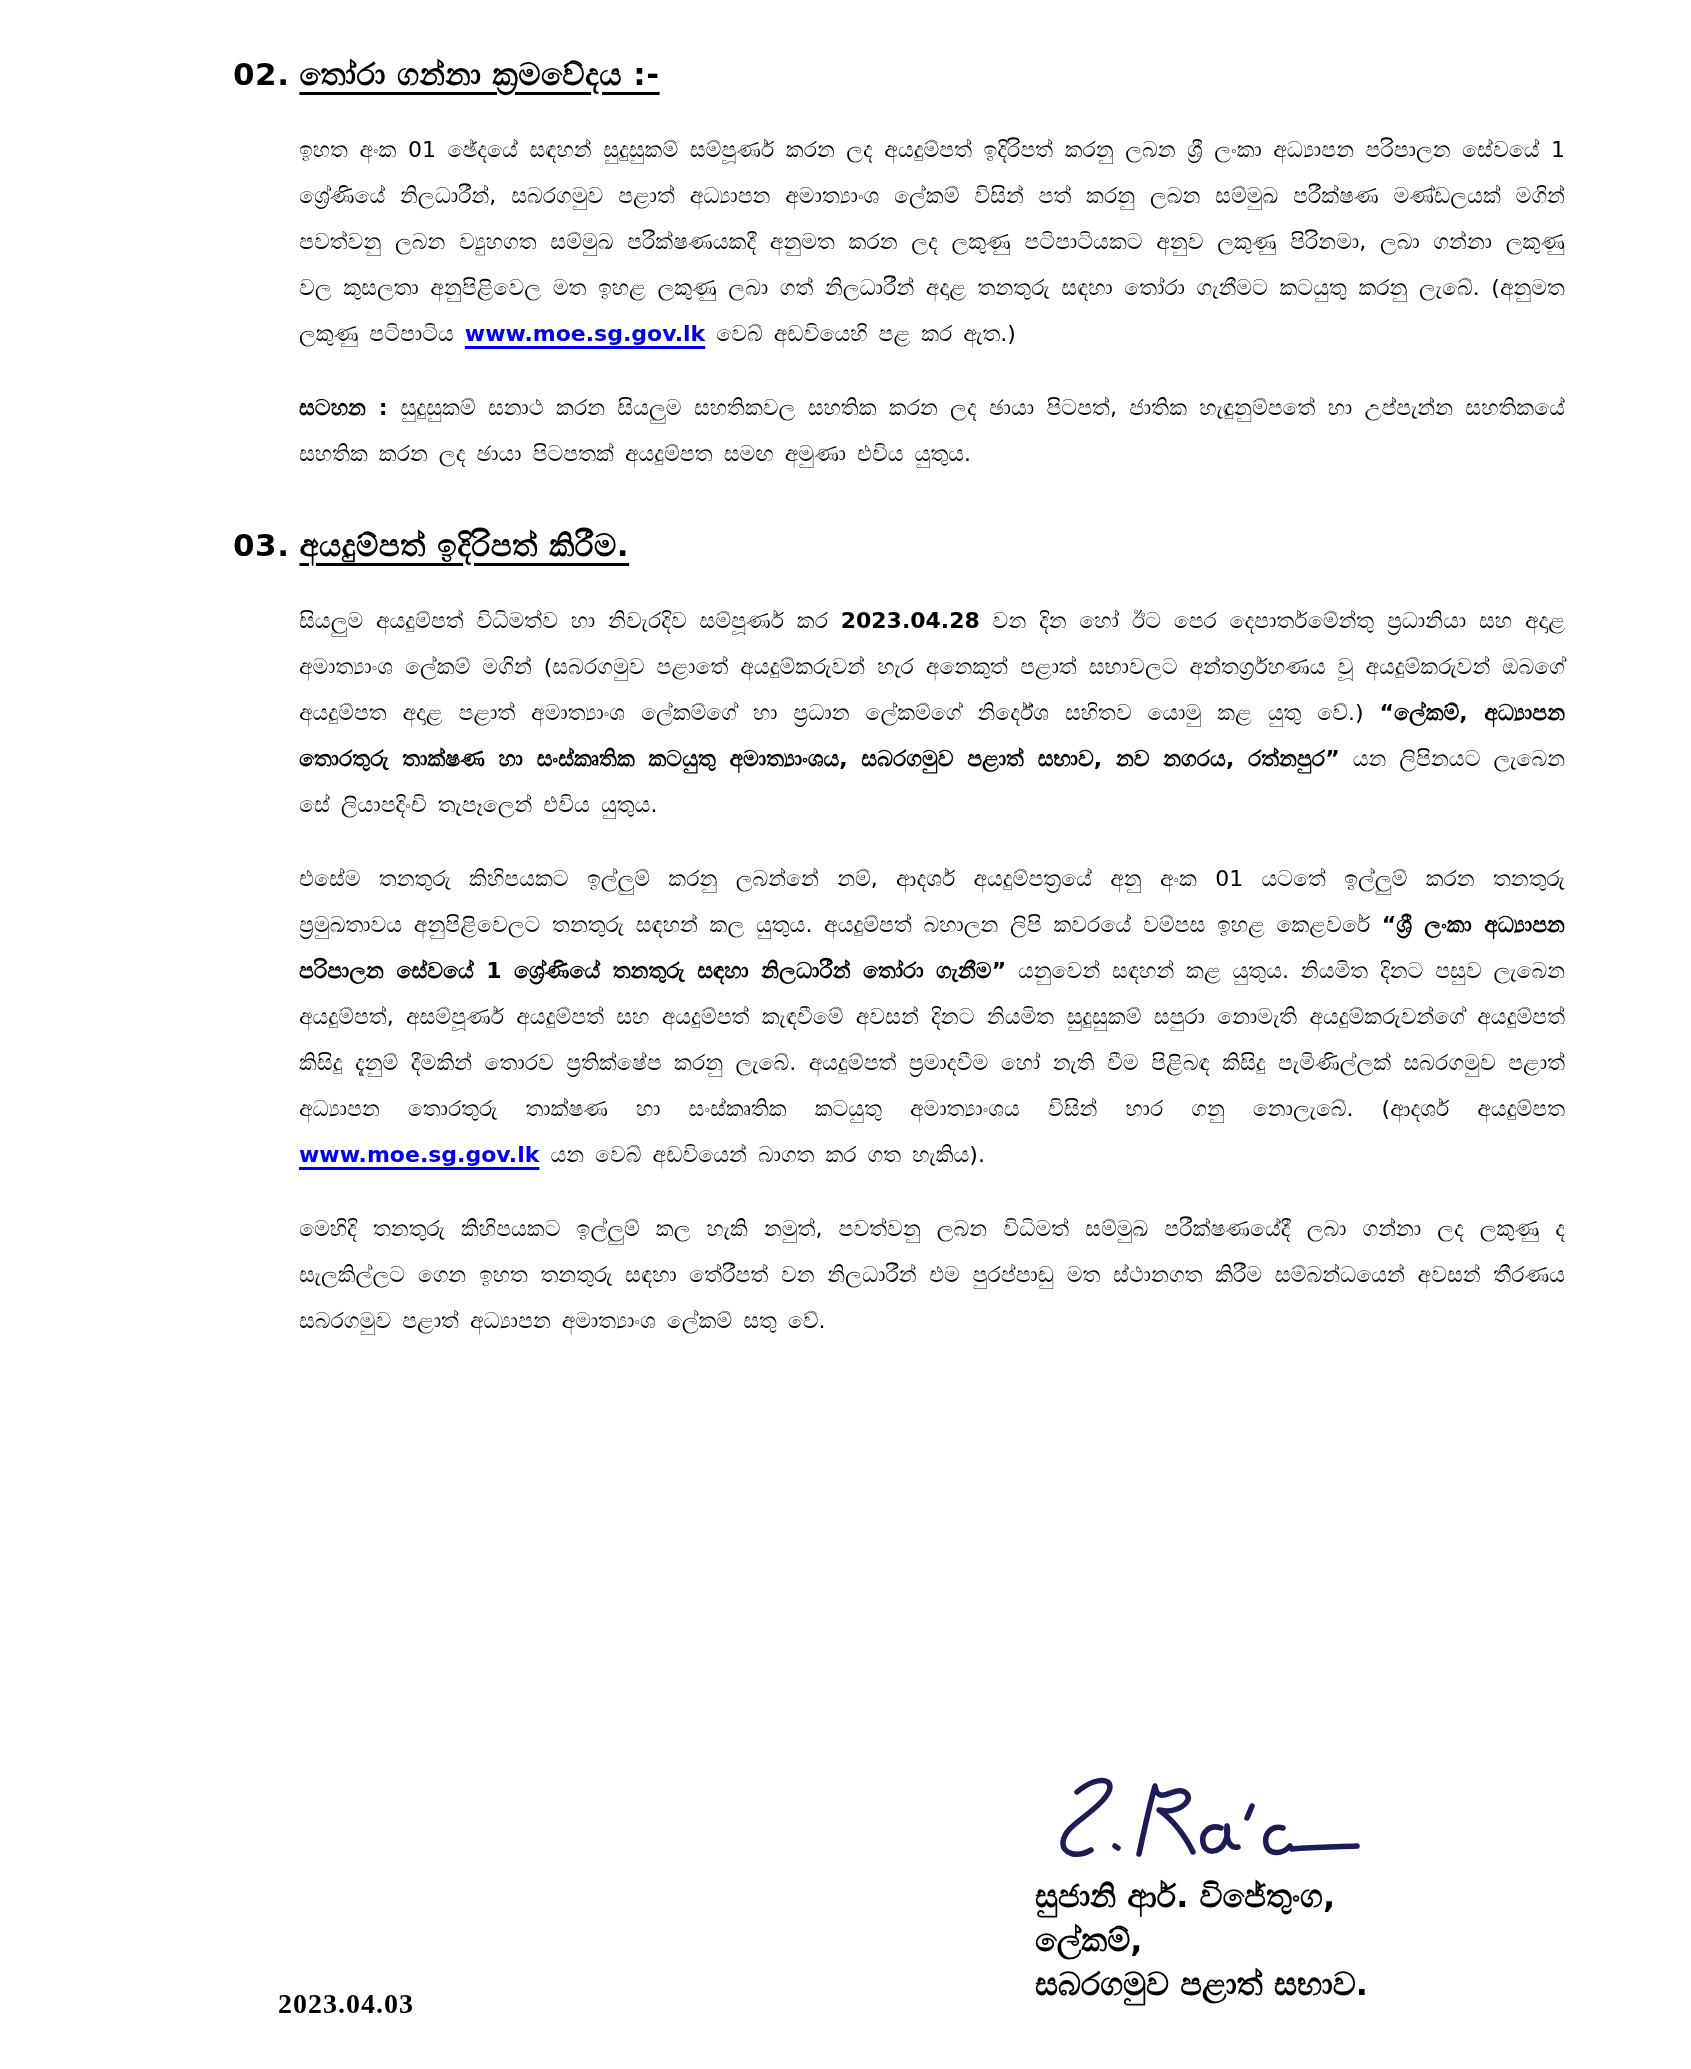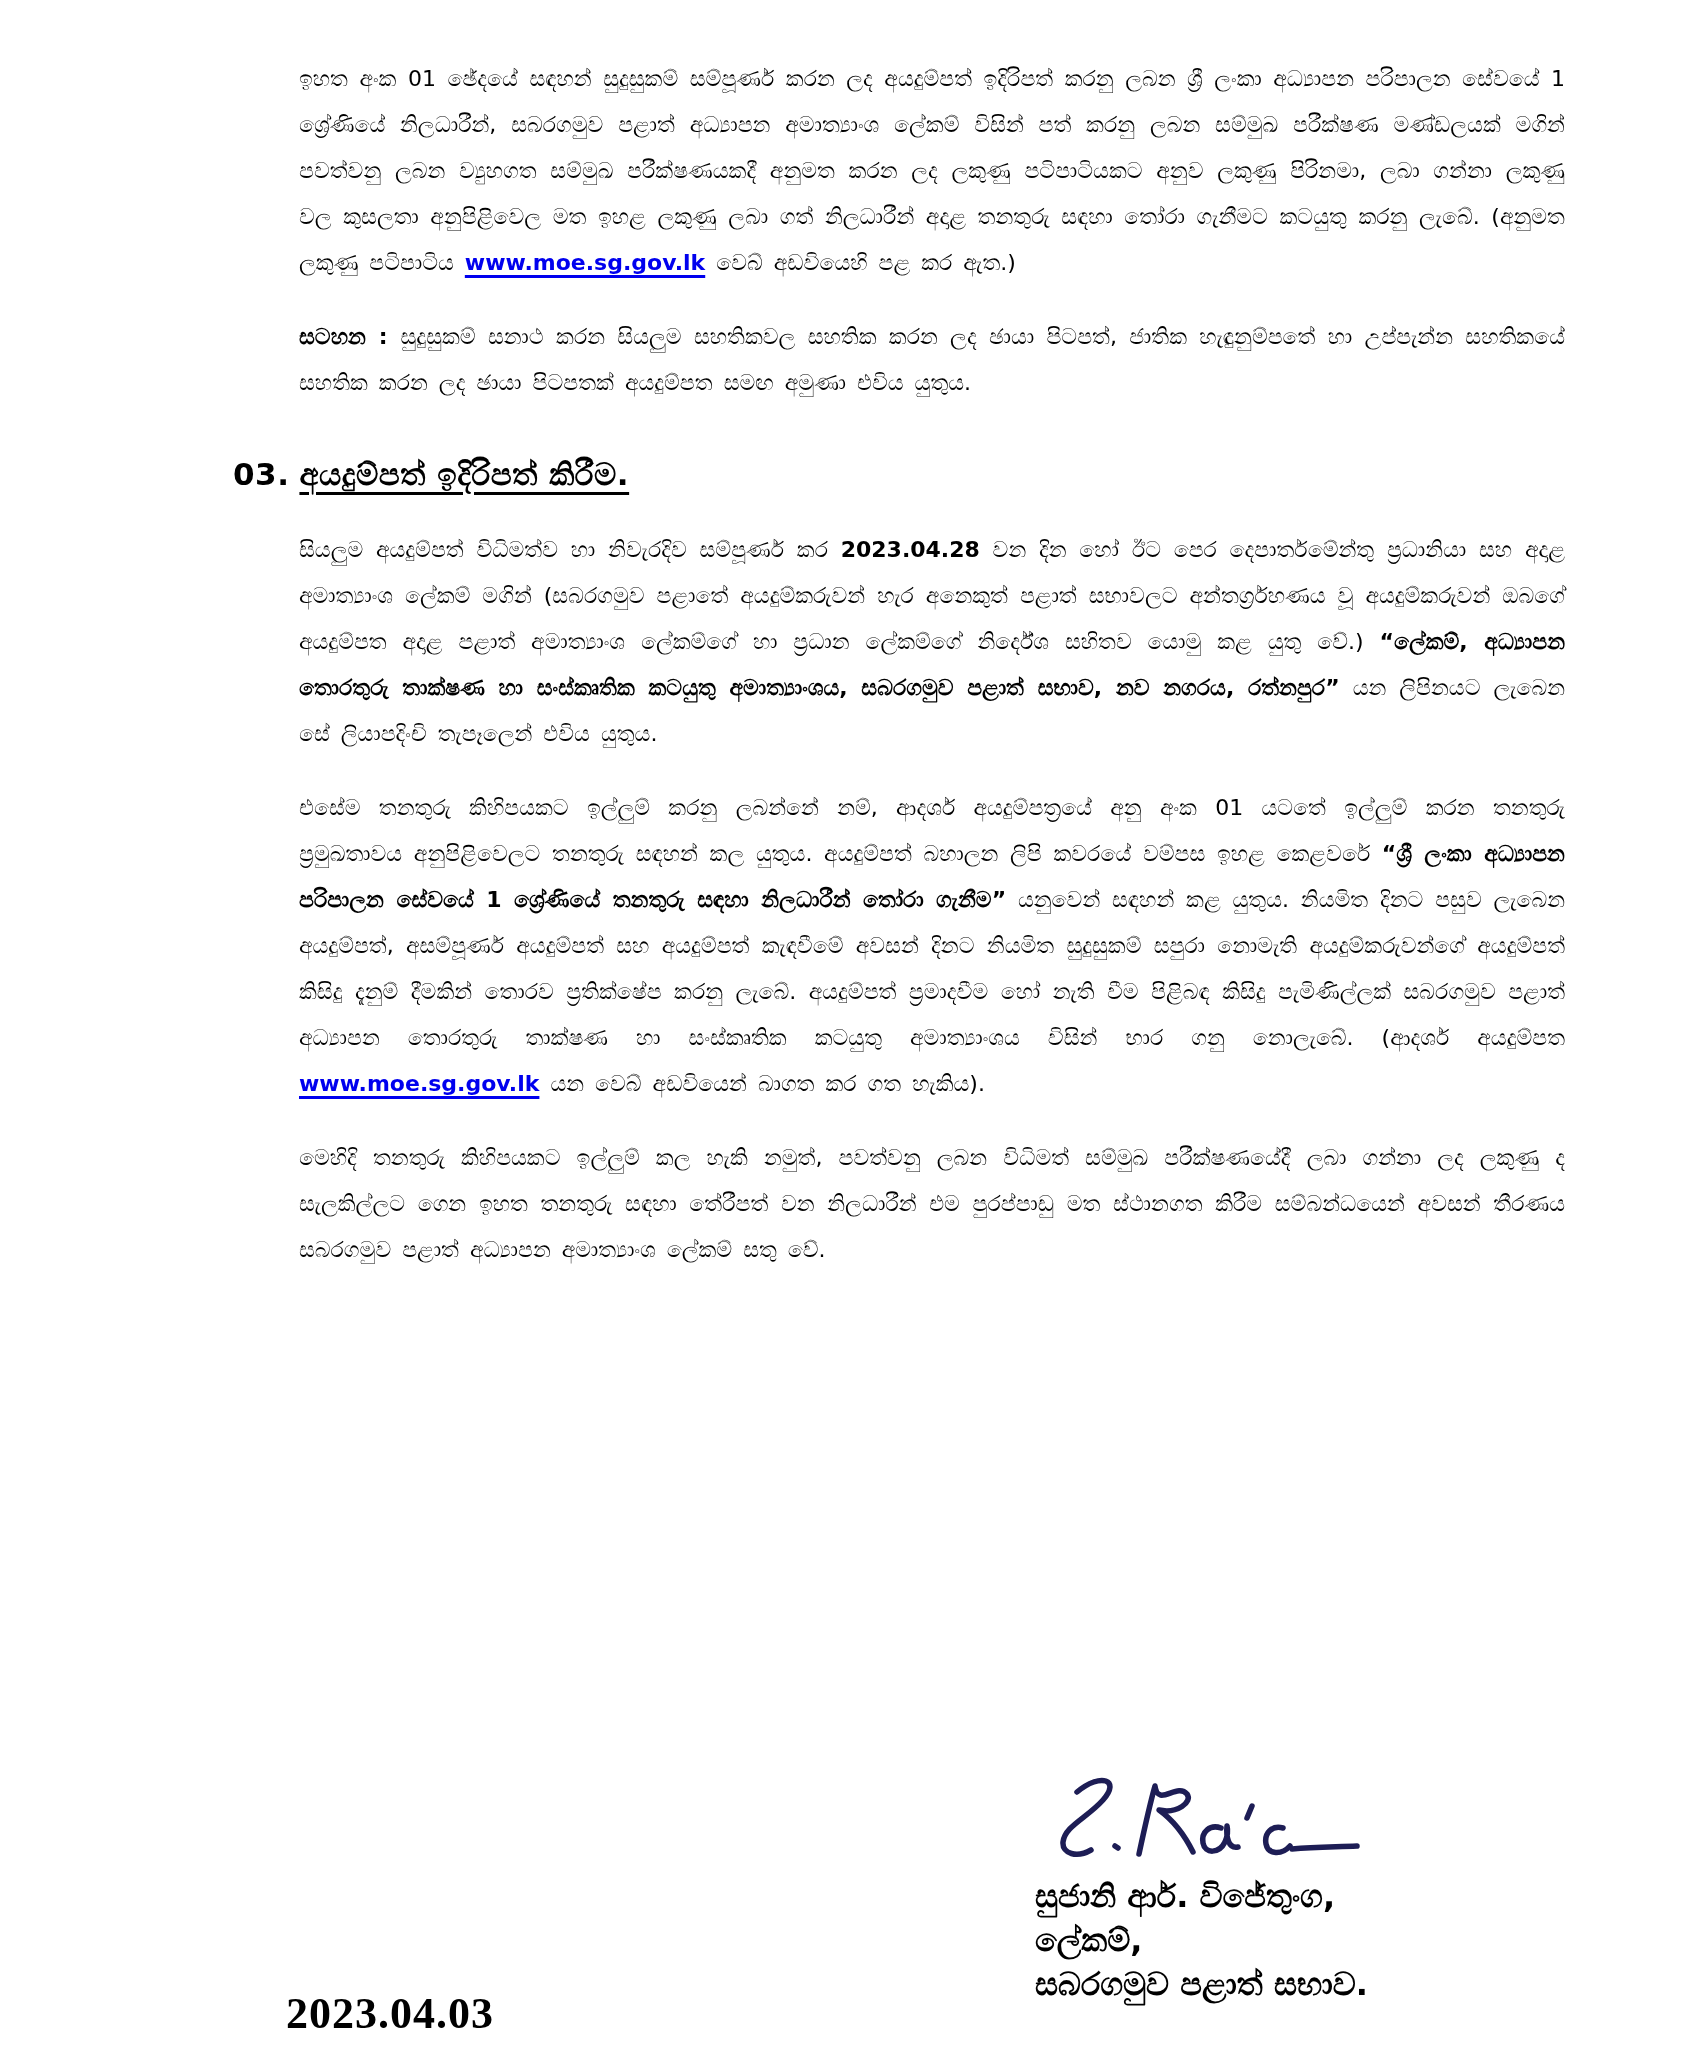--- a/index.html
+++ b/index.html
@@ -48,34 +48,37 @@
     width:560px;
   }
   .signature-img{display:block;margin:0 0 4px 0;}
   .sig-line{
     font-size:32px;
     line-height:44px;
     font-weight:bold;
   }
   .doc-date{
     position:absolute;
-    left:286px;top:1988px;
+    left:278px;top:1988px;
     font-family:"Liberation Serif","DejaVu Serif",serif;
-    font-size:44px;
+    font-size:28px;
     font-weight:bold;
     letter-spacing:1px;
   }
 </style>
 </head>
 <body>
 
 <div class="page">
   <div class="content">
 
     <div class="section">
+      <div class="sec-heading">
+        <span class="num">02.</span><span class="t">තෝරා ගන්නා ක්‍රමවේදය :-</span>
+      </div>
       <div class="paras">
           <p class="para"><span class="">ඉහත අංක 01 ඡේදයේ සඳහන් සුදුසුකම් සම්පූර්ණ කරන ලද අයදුම්පත් ඉදිරිපත් කරනු ලබන ශ්‍රී ලංකා අධ්‍යාපන පරිපාලන සේවයේ 1 ශ්‍රේණියේ නිලධාරීන්, සබරගමුව පළාත් අධ්‍යාපන අමාත්‍යාංශ ලේකම් විසින් පත් කරනු ලබන සම්මුඛ පරීක්ෂණ මණ්ඩලයක් මගින් පවත්වනු ලබන ව්‍යුහගත සම්මුඛ පරීක්ෂණයකදී අනුමත කරන ලද ලකුණු පටිපාටියකට අනුව ලකුණු පිරිනමා, ලබා ගන්නා ලකුණු වල කුසලතා අනුපිළිවෙල මත ඉහළ ලකුණු ලබා ගත් නිලධාරීන් අදාළ තනතුරු සඳහා තෝරා ගැනීමට කටයුතු කරනු ලැබේ. (අනුමත ලකුණු පටිපාටිය </span><a class="doc-link" href="#">www.moe.sg.gov.lk</a><span class=""> වෙබ් අඩවියෙහි පළ කර ඇත.)</span></p>
           <p class="para"><span class="b">සටහන : </span><span class="">සුදුසුකම් සනාථ කරන සියලුම සහතිකවල සහතික කරන ලද ඡායා පිටපත්, ජාතික හැඳුනුම්පතේ හා උප්පැන්න සහතිකයේ සහතික කරන ලද ඡායා පිටපතක් අයදුම්පත සමඟ අමුණා එවිය යුතුය.</span></p>
         </div>
     </div>
 
     <div class="sec-gap"></div>
 
     <div class="section">
       <div class="sec-heading">

